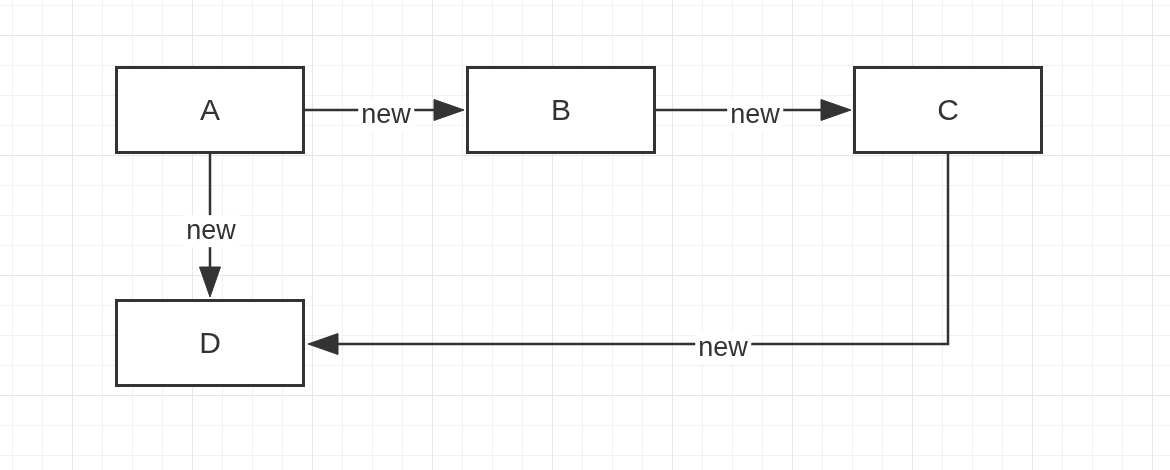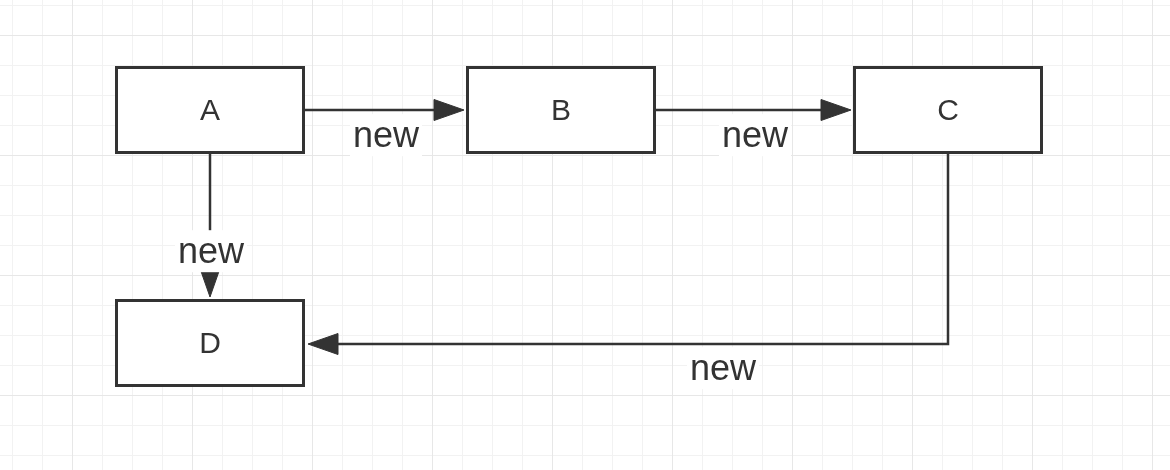--- a/index.html
+++ b/index.html
@@ -38,25 +38,24 @@
     font-size: 30px;
     color: #333333;
     text-align: center;
   }
 
   .edge-label {
     position: absolute;
     transform: translate(-50%, -50%);
     background: #ffffff;
     padding: 1px 3px;
-    font-size: 36px;
+    font-size: 27px;
     line-height: 1.1;
     color: #333333;
     white-space: nowrap;
-    margin-top: 20px;
   }
 </style>
 </head>
 <body>
 
 <div class="canvas">
 
   <svg class="edges-layer" width="1170" height="470" viewBox="0 0 1170 470" xmlns="http://www.w3.org/2000/svg">
 
     <g stroke="#333333" fill="#333333">

